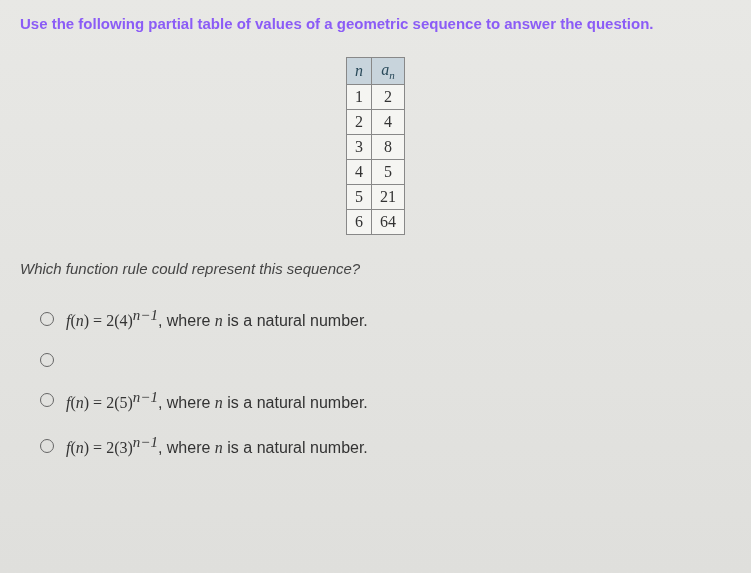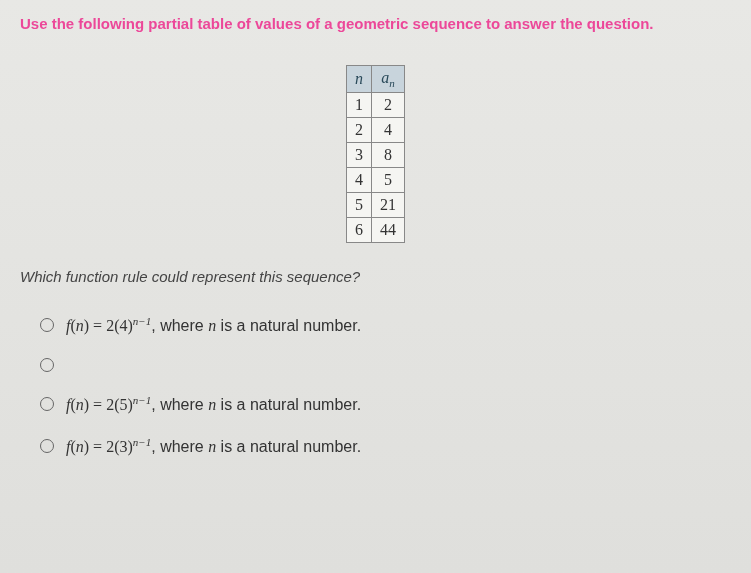--- a/index.html
+++ b/index.html
@@ -11,22 +11,22 @@
       width: 751px;
       height: 573px;
       background: linear-gradient(to bottom, #e8e8e5 0%, #dfdfdc 100%);
       font-family: Arial, sans-serif;
       padding: 15px 20px;
       color: #333;
       position: relative;
     }
     .instruction {
       font-size: 15px;
-      color: #ec4899;
-      margin-bottom: 33px;
+      color: #8b5cf6;
+      margin-bottom: 25px;
       font-weight: bold;
     }
     .table-container {
       display: flex;
       justify-content: center;
       margin-bottom: 25px;
     }
     table {
       border-collapse: collapse;
       background: #f5f5f2;
@@ -77,21 +77,21 @@
       font-family: 'Times New Roman', serif;
       font-style: italic;
     }
     .formula .paren {
       font-style: normal;
     }
     .formula .num {
       font-style: normal;
     }
     .formula sup {
-      font-size: 11px;
+      font-size: 15px;
       font-style: italic;
     }
     .cond {
       font-family: Arial, sans-serif;
       font-style: normal;
     }
     .cond .var {
       font-family: 'Times New Roman', serif;
       font-style: italic;
     }
@@ -123,21 +123,21 @@
     <tr>
           <td>4</td>
           <td>5</td>
         </tr>
     <tr>
           <td>5</td>
           <td>21</td>
         </tr>
     <tr>
           <td>6</td>
-          <td>44</td>
+          <td>64</td>
         </tr>
   </tbody>
     </table>
 </div>
 
 <div class="question">Which function rule could represent this sequence?</div>
 
 <div class="options">
 
   <div class="option">

